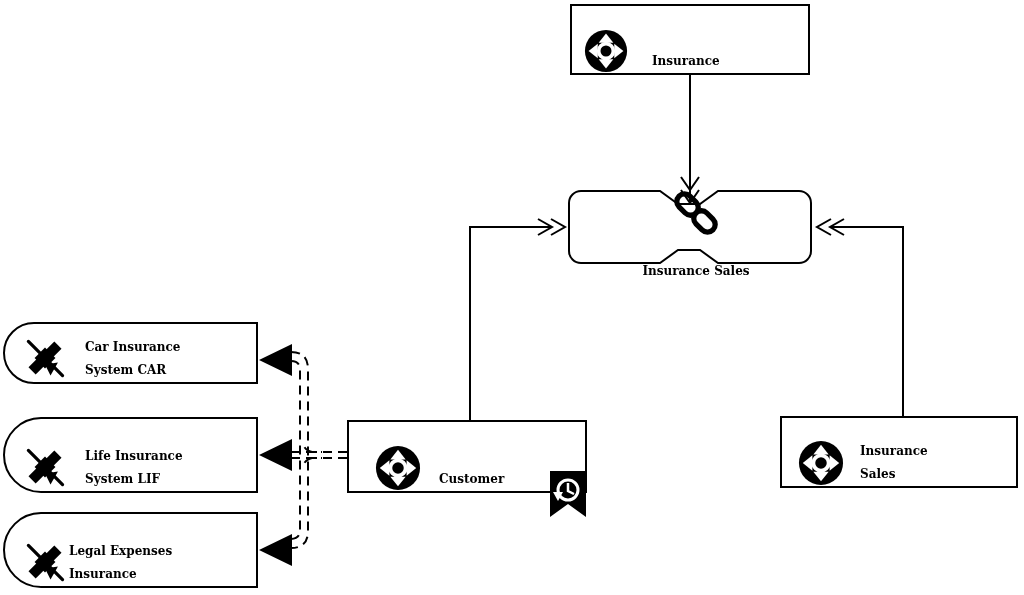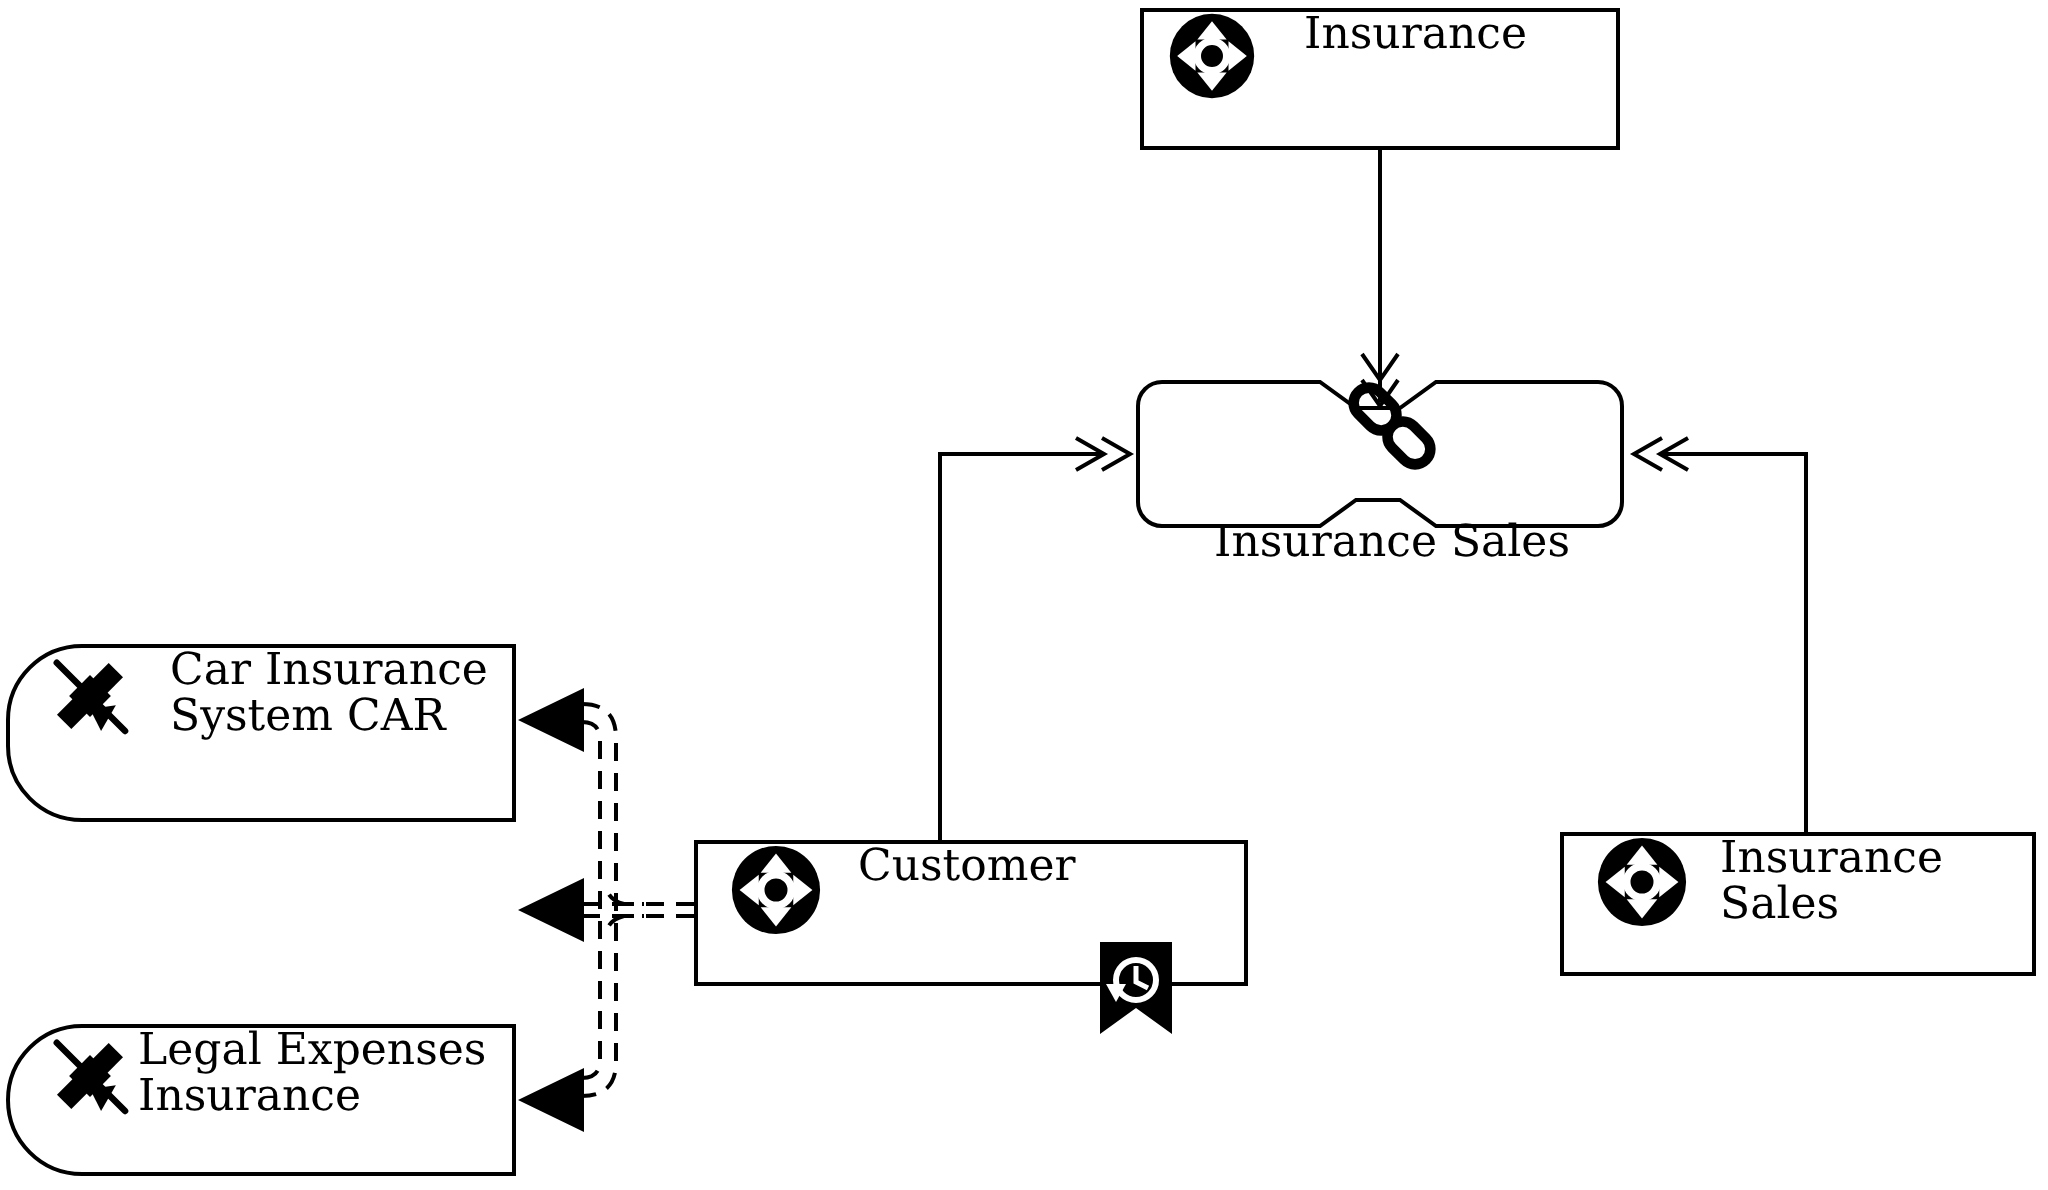--- a/index.html
+++ b/index.html
@@ -1,19 +1,19 @@
 <!DOCTYPE html>
 <html><head>
 <meta charset="utf-8">
 <style>
   html,body{margin:0;padding:0;background:#fff;}
   #canvas{position:relative;width:1024px;height:595px;background:#ffffff;overflow:hidden;
           font-family:"DejaVu Serif", serif; color:#000;}
   .node{position:absolute;box-sizing:border-box;background:#fff;border:2px solid #000;
-        display:flex;align-items:flex-start;font-weight:normal;font-size:22px;line-height:23px;}
+        display:flex;align-items:flex-end;font-weight:bold;font-size:12px;line-height:23px;}
   .node .ic{flex:0 0 auto;display:block;}
   .node .label{white-space:nowrap;}
   .pill{border-radius:38px 0 0 38px;}
   .shaped{border:none;background:transparent;}
   .shaped > svg.shape{position:absolute;left:0;top:0;}
   .shaped .row{position:relative;display:flex;align-items:center;width:100%;height:100%;flex-direction:column;}
   #wires{position:absolute;left:0;top:0;z-index:0;}
   .node{z-index:1;}
   #badge{position:absolute;z-index:2;}
 </style>
@@ -81,48 +81,60 @@
       <svg class="ic" width="46" height="46" viewBox="0 0 48 48">
         <g transform="rotate(45 24 24)" fill="none" stroke="#000" stroke-width="5.5">
           <rect x="-1" y="16" width="25" height="16" rx="8"></rect>
           <rect x="24" y="16" width="25" height="16" rx="8"></rect>
         </g>
       </svg>
       <span class="label">Insurance Sales</span>
     </div>
   </div>
 
-  <div class="node pill" style="left:3px;top:322px;width:255px;height:89px;padding-left:16px;gap:16px;">
+  <div class="node pill" style="left:3px;top:322px;width:255px;height:62px;padding-left:16px;gap:16px;">
     <svg class="ic" width="48" height="48" viewBox="0 0 52 52">
       <line x1="8" y1="8" x2="45" y2="45" stroke="#000" stroke-width="3.5" stroke-linecap="round"></line>
       <line x1="12" y1="40" x2="40" y2="12" stroke="#000" stroke-width="11"></line>
       <rect x="18" y="18" width="16" height="16" transform="rotate(45 26 26)" fill="#000"></rect>
       <polygon points="26,33 40,31 32,45" fill="#000"></polygon>
     </svg>
     <span class="label">
       <span style="display:block">Car Insurance</span>
       <span style="display:block">System CAR</span>
     </span>
   </div>
 
+  <div class="node pill" style="left:3px;top:417px;width:255px;height:76px;padding-left:16px;gap:16px;">
+    <svg class="ic" width="48" height="48" viewBox="0 0 52 52">
+      <line x1="8" y1="8" x2="45" y2="45" stroke="#000" stroke-width="3.5" stroke-linecap="round"></line>
+      <line x1="12" y1="40" x2="40" y2="12" stroke="#000" stroke-width="11"></line>
+      <rect x="18" y="18" width="16" height="16" transform="rotate(45 26 26)" fill="#000"></rect>
+      <polygon points="26,33 40,31 32,45" fill="#000"></polygon>
+    </svg>
+    <span class="label">
+      <span style="display:block">Life Insurance</span>
+      <span style="display:block">System LIF</span>
+    </span>
+  </div>
 
   <div class="node pill" style="left:3px;top:512px;width:255px;height:76px;padding-left:16px;gap:0;">
     <svg class="ic" width="48" height="48" viewBox="0 0 52 52">
       <line x1="8" y1="8" x2="45" y2="45" stroke="#000" stroke-width="3.5" stroke-linecap="round"></line>
       <line x1="12" y1="40" x2="40" y2="12" stroke="#000" stroke-width="11"></line>
       <rect x="18" y="18" width="16" height="16" transform="rotate(45 26 26)" fill="#000"></rect>
       <polygon points="26,33 40,31 32,45" fill="#000"></polygon>
     </svg>
     <span class="label">
       <span style="display:block">Legal Expenses</span>
       <span style="display:block">Insurance</span>
     </span>
   </div>
 
-  <div class="node" style="left:347px;top:420px;width:277px;height:73px;padding-left:16px;gap:18px;">
+  <div class="node" style="left:347px;top:420px;width:240px;height:73px;padding-left:26px;gap:18px;">
     <svg class="ic" width="46" height="46" viewBox="0 0 48 48">
       <circle cx="24" cy="24" r="23" fill="#000"></circle>
       <polygon points="24,5 32,15 16,15" fill="#fff"></polygon>
       <polygon points="24,43 32,33 16,33" fill="#fff"></polygon>
       <polygon points="5,24 15,16 15,32" fill="#fff"></polygon>
       <polygon points="43,24 33,16 33,32" fill="#fff"></polygon>
       <circle cx="24" cy="24" r="8" fill="none" stroke="#fff" stroke-width="4"></circle>
     </svg>
     <span class="label">Customer</span>
   </div>

